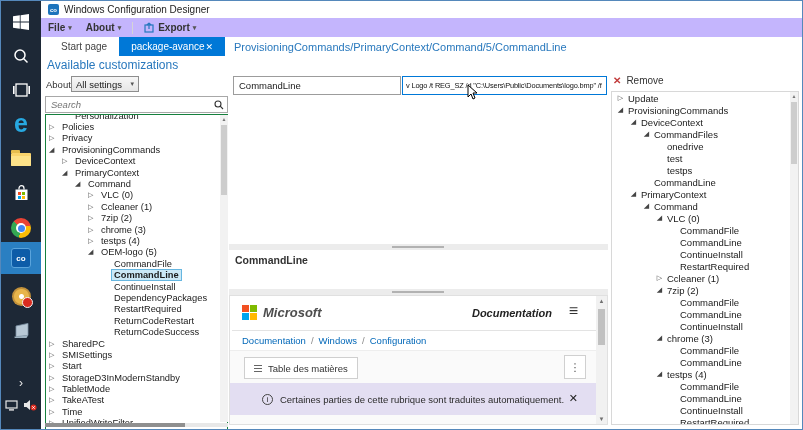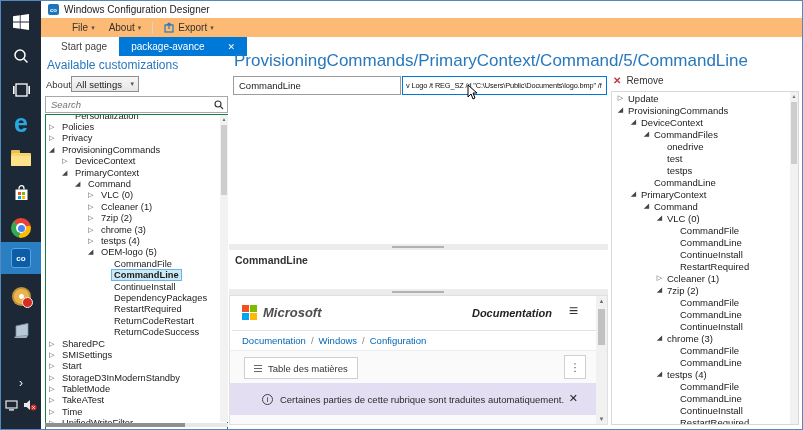--- a/index.html
+++ b/index.html
@@ -23,27 +23,27 @@
   .chrome-in{width:10px;height:10px;border-radius:50%;background:#fff;display:flex;align-items:center;justify-content:center;}
   .chrome-dot{width:7px;height:7px;border-radius:50%;background:#4285f4;}
   .cd-ic{width:19px;height:19px;border-radius:50%;background:radial-gradient(circle,#fff 0 2px,#e7b54b 3px 7px,#c2913a 8px);position:relative;}
   .cd-ic:after{content:"";position:absolute;right:-2px;bottom:-2px;width:9px;height:9px;border-radius:50%;background:#d92b1f;border:1px solid #f4f4f4;}
   .chev{color:#e8e8e8;font-size:12px;}
   
   #titlebar{position:absolute;left:40px;top:0;right:0;height:17px;background:#fff;}
   .app-ico{position:absolute;left:7px;top:3px;width:11px;height:11px;background:#1d74bc;border-radius:2px;color:#fff;
            font-size:6px;font-weight:bold;display:flex;align-items:center;justify-content:center;}
   #win-title{position:absolute;left:23px;top:3px;font-size:10px;color:#222;}
-  #menubar{position:absolute;left:40px;top:17px;right:0;height:19px;background:#fdba74;display:flex;align-items:center;padding-left:24px;font-size:10px;color:#333;}
+  #menubar{position:absolute;left:40px;top:17px;right:0;height:19px;background:#c4b5fd;display:flex;align-items:center;padding-left:0;font-size:10px;color:#333;font-weight:bold;}
   .menu-item{display:flex;align-items:center;gap:3px;padding:2px 7px;cursor:pointer;}
   .caret{font-size:7px;color:#555;}
   .msep{width:1px;height:12px;background:#d5d5d5;margin:0 4px;}
   #tabs{position:absolute;left:40px;top:36px;right:0;height:19px;background:#fff;display:flex;align-items:stretch;padding-left:8px;font-size:10px;}
   .tab{display:flex;align-items:center;padding:0 12px;color:#444;cursor:pointer;}
-  .tab.active{background:#0078d7;color:#fff;gap:23px;justify-content:space-between;}
+  .tab.active{background:#0078d7;color:#fff;gap:1px;justify-content:space-between;}
   .tclose{font-size:9px;}
 
   
   .phead{font-size:12px;color:#2878bd;}
 
   
   #view-sel{position:absolute;left:70px;top:75px;width:68px;height:16px;border:1px solid #8e8e8e;background:linear-gradient(#f6f6f6,#e6e6e6);
             font-size:9.5px;display:flex;align-items:center;justify-content:space-between;padding:0 4px;cursor:pointer;}
   #search-box{position:absolute;left:44px;top:95px;width:183px;height:17px;border:1px solid #a8a8a8;background:#fff;}
   #search-box input{position:absolute;left:3px;top:1px;width:160px;height:13px;border:none;outline:none;font-size:9.5px;font-style:italic;color:#555;
@@ -58,21 +58,21 @@
   .exp{width:11px;flex:none;font-size:7px;color:#444;}
   .tlbl{padding:0 2px;}
   .trow.sel .tlbl{background:#cbe8f6;outline:1px solid #66b6e0;font-weight:bold;}
   .vscroll{position:absolute;top:1px;bottom:1px;width:8px;background:#f2f2f2;}
   .vthumb{position:absolute;left:1px;width:6px;background:#cdcdcd;}
   .sarrow{position:absolute;left:0;width:8px;text-align:center;font-size:5px;color:#777;}
   #l-hscroll{position:absolute;left:44px;top:422px;width:183px;height:4px;background:#e8e8e8;}
   #l-hthumb{position:absolute;left:0;top:0;width:140px;height:4px;background:#8f8f8f;}
 
   
-  #mid-path{position:absolute;left:233px;top:50px;font-size:17px;color:#2878bd;}
+  #mid-path{position:absolute;left:233px;top:40px;font-size:11px;color:#2878bd;}
   #fld-label{position:absolute;left:232px;top:75px;width:168px;height:19px;border:1px solid #9c9c9c;background:#fff;
              font-size:9.5px;display:flex;align-items:center;padding:0 5px;}
   #fld-value{position:absolute;left:401px;top:75px;width:205px;height:19px;border:1px solid #0078d7;background:#fff;}
   #fld-value input{position:absolute;left:1px;top:1px;width:201px;height:15px;border:none;outline:none;background:transparent;
                    font-size:7.4px;letter-spacing:-0.15px;font-family:"Liberation Sans",sans-serif;color:#111;}
   .splitter{position:absolute;left:228px;width:379px;height:6px;background:#ececec;cursor:row-resize;}
   .split-handle{position:absolute;left:163px;top:2px;width:52px;height:2px;background:#b2b2b2;}
   #mid-section-title{position:absolute;left:234px;top:253px;font-size:10.5px;font-weight:bold;color:#333;}
 
   

